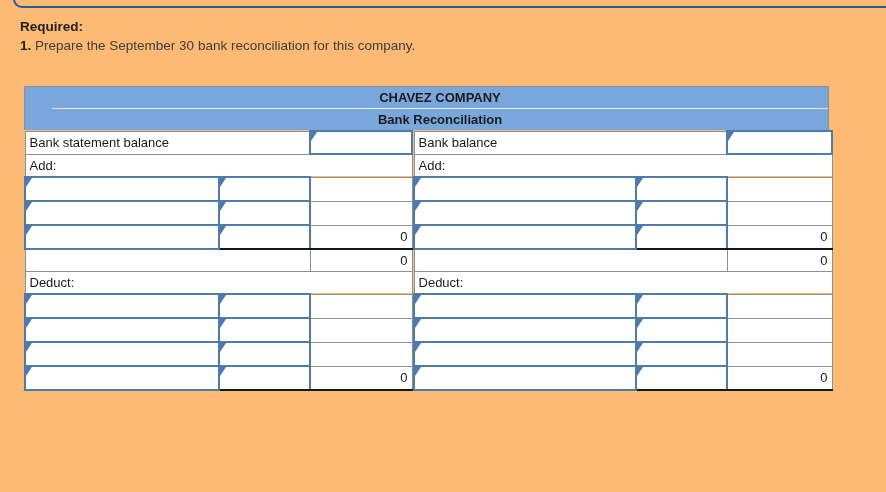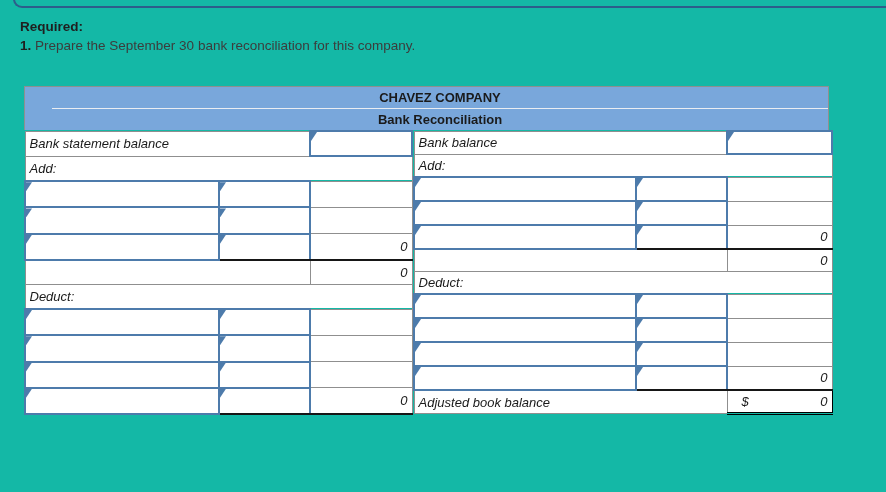--- a/index.html
+++ b/index.html
@@ -6,21 +6,21 @@
     margin: 0;
     padding: 0;
     background: #ffffff;
     font-family: "Liberation Sans", sans-serif;
   }
   .viewport {
     position: relative;
     width: 886px;
     height: 492px;
     overflow: hidden;
-    background: #14b8a6;
+    background: #fdba74;
   }
   
   .top-strip {
     position: absolute;
     top: -11px;
     left: 13px;
     width: 885px;
     height: 17px;
     border-left: 2px solid #2d5d8b;
     border-bottom: 2px solid #2d5d8b;
@@ -73,21 +73,20 @@
   table.right-half { width: 418px; }
   td {
     border: 1px solid #8f8f8f;
     font-size: 13px;
     color: #1a1a1a;
     padding: 0 4px;
     white-space: nowrap;
     overflow: hidden;
     vertical-align: middle;
     background: #ffffff;
-    font-style: italic;
   }
   tr.rh-label td { height: 21px; }
   tr.rh-input td { height: 22px; }
   td.inp {
     border: 2px solid #4d7bab;
     position: relative;
     padding: 0;
   }
   .flag {
     position: absolute;
@@ -301,27 +300,18 @@
         </tr>
         <tr class="rh-input">
           <td class="inp">
                 <span class="flag"></span>
               </td>
           <td class="inp sumline">
                 <span class="flag"></span>
               </td>
           <td class="num sumline">0</td>
         </tr>
-        <tr class="rh-label">
-          <td colspan="2">Adjusted book balance</td>
-          <td class="moneybox">
-            <div class="moneybox-inner">
-              <span>$</span>
-              <span>0</span>
-            </div>
-          </td>
-        </tr>
       </tbody>
         </table>
 
     </div>
   </div>
 </div>
 
 </body></html>

